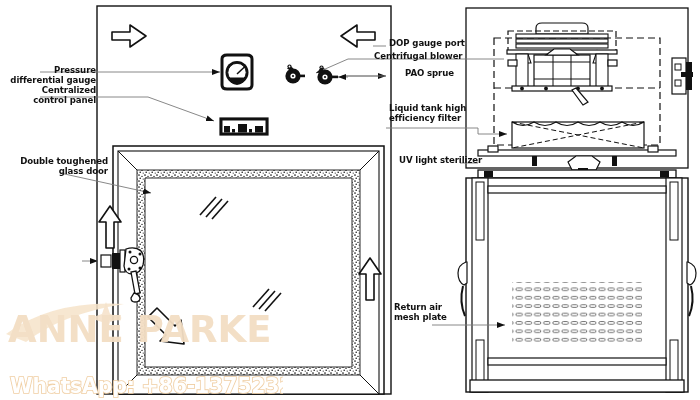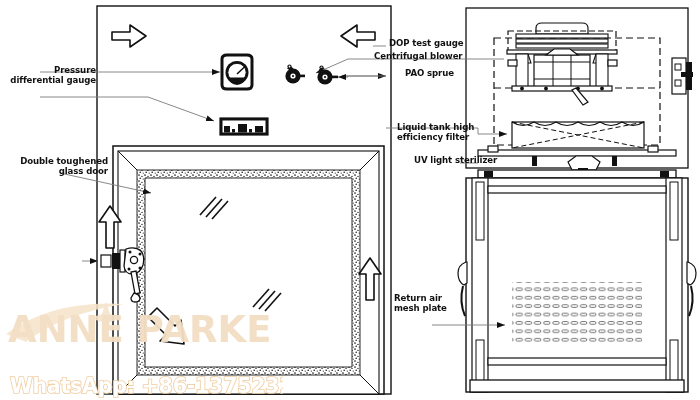--- a/index.html
+++ b/index.html
@@ -276,29 +276,30 @@
   </div>
 
   <div class="wm-wa">
     <svg width="275" height="28" viewBox="0 0 275 28">
       <text x="2" y="21" font-family="DejaVu Sans, sans-serif" font-size="20.5" font-weight="bold" fill="#ffffff" stroke="#f0cfa4" stroke-width="1.7" paint-order="stroke" letter-spacing="-0.2">WhatsApp: +86-13752320560</text>
     </svg>
   </div>
 
   <div class="lbl r" style="left:8px;top:66px;width:88px;">Pressure<br>differential gauge</div>
 
+  <div class="lbl r" style="left:8px;top:86px;width:88px;">Centralized<br>control panel</div>
 
   <div class="lbl r" style="left:16px;top:157px;width:92px;">Double toughened<br>glass door</div>
 
 
-  <div class="lbl l" style="left:389px;top:39px;">DOP test gauge</div>
+  <div class="lbl l" style="left:389px;top:39px;">DOP gauge port</div>
 
   <div class="lbl l" style="left:374px;top:52px;">Centrifugal blower</div>
 
   <div class="lbl l" style="left:405px;top:69px;">PAO sprue</div>
 
-  <div class="lbl l" style="left:389px;top:123px;margin-left:8px;">Liquid tank high<br>efficiency filter</div>
-
-  <div class="lbl l" style="left:386px;top:156px;padding-left:28px;">UV light sterilizer</div>
-
-  <div class="lbl l" style="left:394px;top:294px;">Return air<br>mesh plate</div>
+  <div class="lbl l" style="left:389px;top:104px;">Liquid tank high<br>efficiency filter</div>
+
+  <div class="lbl l" style="left:399px;top:156px;">UV light sterilizer</div>
+
+  <div class="lbl l" style="left:394px;top:303px;">Return air<br>mesh plate</div>
 
 </div>
 
 </body></html>

